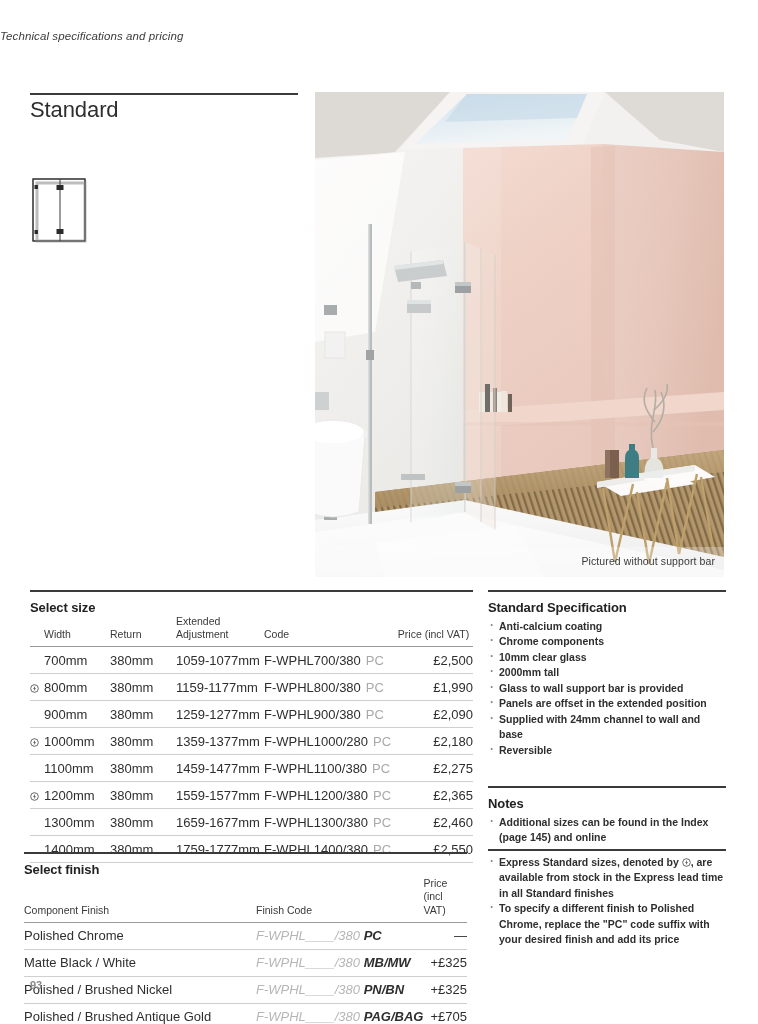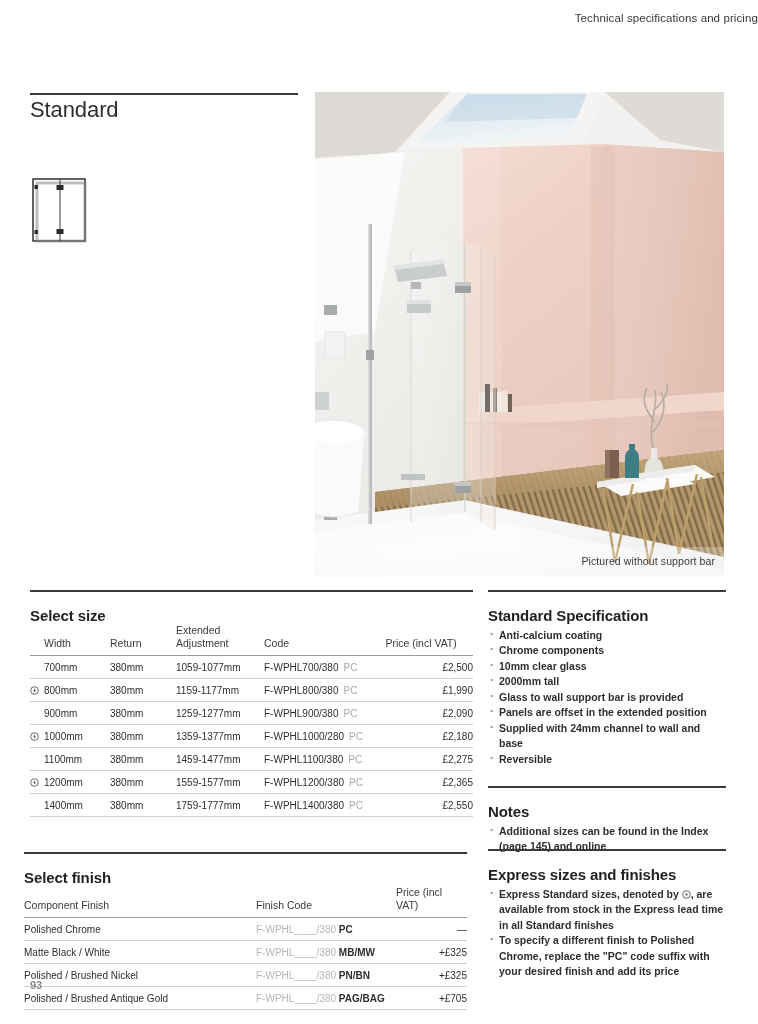--- a/index.html
+++ b/index.html
@@ -9,26 +9,27 @@
     height: 1024px;
     position: relative;
     font-family: "Liberation Sans", sans-serif;
     color: #2e2e2e;
     overflow: hidden;
   }
 
   
   .running-head {
     position: absolute;
-    top: 12px;
+    top: 30px;
     left: 0; right: 0;
-    text-align: right;
+    text-align: left;
     font-size: 11.5px;
     letter-spacing: 0.1px;
     color: #3b3b3b;
+    font-style: italic;
   }
 
   
   .title-block { position: absolute; left: 30px; top: 93px; width: 268px; }
   .title-rule { width: 268px; height: 1.6px; background: #3a3a3a; }
   .product-name {
     margin-top: 14px;
     font-size: 25px;
     font-weight: bold;
     letter-spacing: -0.2px;
@@ -60,66 +61,66 @@
     right: 9px; bottom: 10px;
     font-size: 10.5px;
     color: #3a3a3a;
     letter-spacing: 0.1px;
     z-index: 40;
   }
 
   
   .section-rule { height: 1.8px; background: #3a3a3a; }
   .section-title {
-    font-size: 15px;
+    font-size: 13px;
     font-weight: bold;
     color: #222;
-    padding-top: 15px;
+    padding-top: 8px;
     letter-spacing: -0.1px;
   }
 
   
   .size-section { position: absolute; left: 30px; top: 590px; width: 443px; }
   table.spec { width: 100%; border-collapse: collapse; font-size: 10.5px; }
   table.spec th {
     font-weight: normal;
     text-align: left;
     color: #3a3a3a;
     vertical-align: bottom;
     padding: 0 0 4px 0;
     font-size: 10.5px;
     line-height: 1.3;
     border-bottom: 1.1px solid #9a9a9a;
   }
   table.spec td {
     padding: 5.5px 0 5.5px 0;
     border-bottom: 0.8px solid #cfcfcf;
     color: #2e2e2e;
-    font-size: 10px;
+    font-size: 13px;
     white-space: nowrap;
   }
   table.spec tr:last-child td { border-bottom: 0.8px solid #cfcfcf; }
   .c-flag  { width: 14px; text-align: left; padding-right: 0; }
   .c-width { width: 66px; }
   .c-return{ width: 66px; margin-left: 23px; }
   .c-ext   { width: 88px; }
   .c-code  { }
   .c-price { text-align: right; }
   th.c-price { text-align: right; }
   .code-suffix { color: #a9a9a9; padding-left: 5px; }
   .size-head-top { line-height: 1.25; }
 
   
   .bolt { display: inline-block; width: 9px; height: 9px; vertical-align: -1px; }
   .bolt-inline { display: inline-block; width: 9px; height: 9px; vertical-align: -1px; }
 
   
   .finish-section { position: absolute; left: 24px; top: 852px; width: 443px; }
   .finish-section table.spec td.f-name { width: 232px; }
-  .finish-section table.spec td.f-code { width: 140px; }
+  .finish-section table.spec td.f-code { width: 140px; font-style: italic; }
   .finish-section table.spec th.f-code { width: 140px; }
   .finish-code-grey { color: #b6b6b6; }
   .finish-code-dark { color: #2e2e2e; font-weight: bold; }
 
   
   .rcol { position: absolute; left: 488px; width: 238px; }
   .spec-list { list-style: none; margin-top: 4px; font-weight: bold; }
   .spec-list li {
     position: relative;
     padding-left: 11px;
@@ -396,20 +397,28 @@
                 <path d="M 7 2.4 L 4.2 6.3 L 6 6.3 L 5 9.6 L 7.9 5.6 L 6.1 5.6 Z" fill="#3a3a3a"></path>
               </svg></span></td>
           <td class="c-width">1200mm</td>
           <td class="c-return">380mm</td>
           <td class="c-ext">1559-1577mm</td>
           <td class="c-code"><span>F-WPHL1200/380</span><span class="code-suffix">PC</span></td>
           <td class="c-price">£2,365</td>
         </tr>
         <tr>
           <td class="c-flag"></td>
+          <td class="c-width">1300mm</td>
+          <td class="c-return">380mm</td>
+          <td class="c-ext">1659-1677mm</td>
+          <td class="c-code"><span>F-WPHL1300/380</span><span class="code-suffix">PC</span></td>
+          <td class="c-price">£2,460</td>
+        </tr>
+        <tr>
+          <td class="c-flag"></td>
           <td class="c-width">1400mm</td>
           <td class="c-return">380mm</td>
           <td class="c-ext">1759-1777mm</td>
           <td class="c-code"><span>F-WPHL1400/380</span><span class="code-suffix">PC</span></td>
           <td class="c-price">£2,550</td>
         </tr>
       </tbody>
   </table>
 </div>
 
@@ -467,21 +476,20 @@
 <div class="rcol rcol-notes">
   <div class="section-rule"></div>
   <div class="section-title">Notes</div>
   <ul class="spec-list" id="notes-list">
       <li>Additional sizes can be found in the Index (page 145) and online</li>
     </ul>
 </div>
 
 <div class="rcol rcol-express">
   <div class="section-rule"></div>
-  <div class="section-title">Express sizes and finishes</div>
   <ul class="spec-list">
     <li>
       <span>Express Standard sizes, denoted by</span>
       <span class="bolt-inline">
         <svg width="9" height="9" viewBox="0 0 12 12">
           <circle cx="6" cy="6" r="5.1" fill="none" stroke="#3a3a3a" stroke-width="1"></circle>
           <path d="M 7 2.4 L 4.2 6.3 L 6 6.3 L 5 9.6 L 7.9 5.6 L 6.1 5.6 Z" fill="#3a3a3a"></path>
         </svg>
       </span><span>, are available from stock in the Express lead time in all Standard finishes</span>
     </li>

